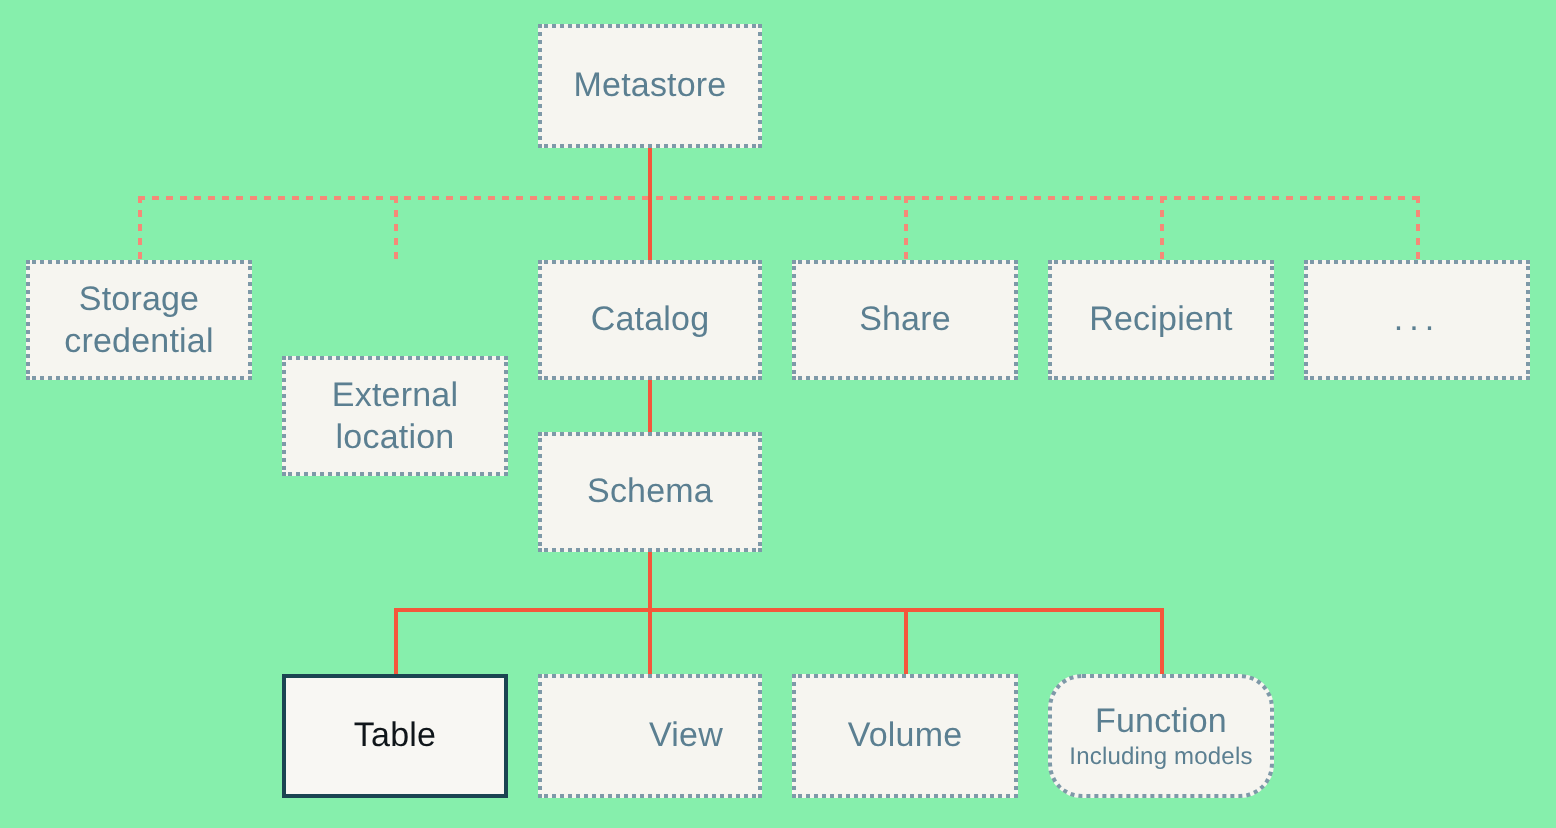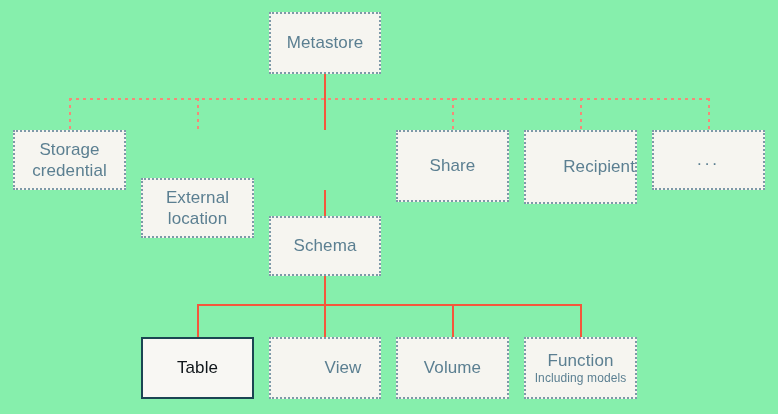--- a/index.html
+++ b/index.html
@@ -109,26 +109,29 @@
   </div>
 
   <div class="node" style="left:13px; top:130px; width:113px; height:60px;">
     <span class="label">Storage credential</span>
   </div>
 
   <div class="node" style="left:141px; top:130px; width:113px; height:60px;margin-top:48px;">
     <span class="label">External location</span>
   </div>
 
+  <div class="node" style="left:269px; top:130px; width:112px; height:60px;">
+    <span class="label">Catalog</span>
+  </div>
 
-  <div class="node" style="left:396px; top:130px; width:113px; height:72px;">
+  <div class="node" style="left:396px; top:130px; width:113px; height:60px;">
     <span class="label">Share</span>
   </div>
 
-  <div class="node" style="left:524px; top:130px; width:113px; height:74px;align-items:flex-end;">
+  <div class="node" style="left:524px; top:130px; width:113px; height:60px;">
     <span class="label">Recipient</span>
   </div>
 
   <div class="node ellipsis" style="left:652px; top:130px; width:113px; height:60px;">
     <span class="label">...</span>
   </div>
 
   <div class="node" style="left:269px; top:216px; width:112px; height:60px;">
     <span class="label">Schema</span>
   </div>
@@ -138,18 +141,18 @@
   </div>
 
   <div class="node" style="left:269px; top:337px; width:112px; height:62px;padding-left:36px;">
     <span class="label">View</span>
   </div>
 
   <div class="node" style="left:396px; top:337px; width:113px; height:62px;">
     <span class="label">Volume</span>
   </div>
 
-  <div class="node" style="left:524px; top:337px; width:113px; height:62px;">
+  <div class="node" style="left:524px; top:337px; width:113px; height:62px;border-radius:17px;">
     <span class="label">Function</span>
     <span class="sublabel">Including models</span>
   </div>
 
 </div>
 
 </body></html>

